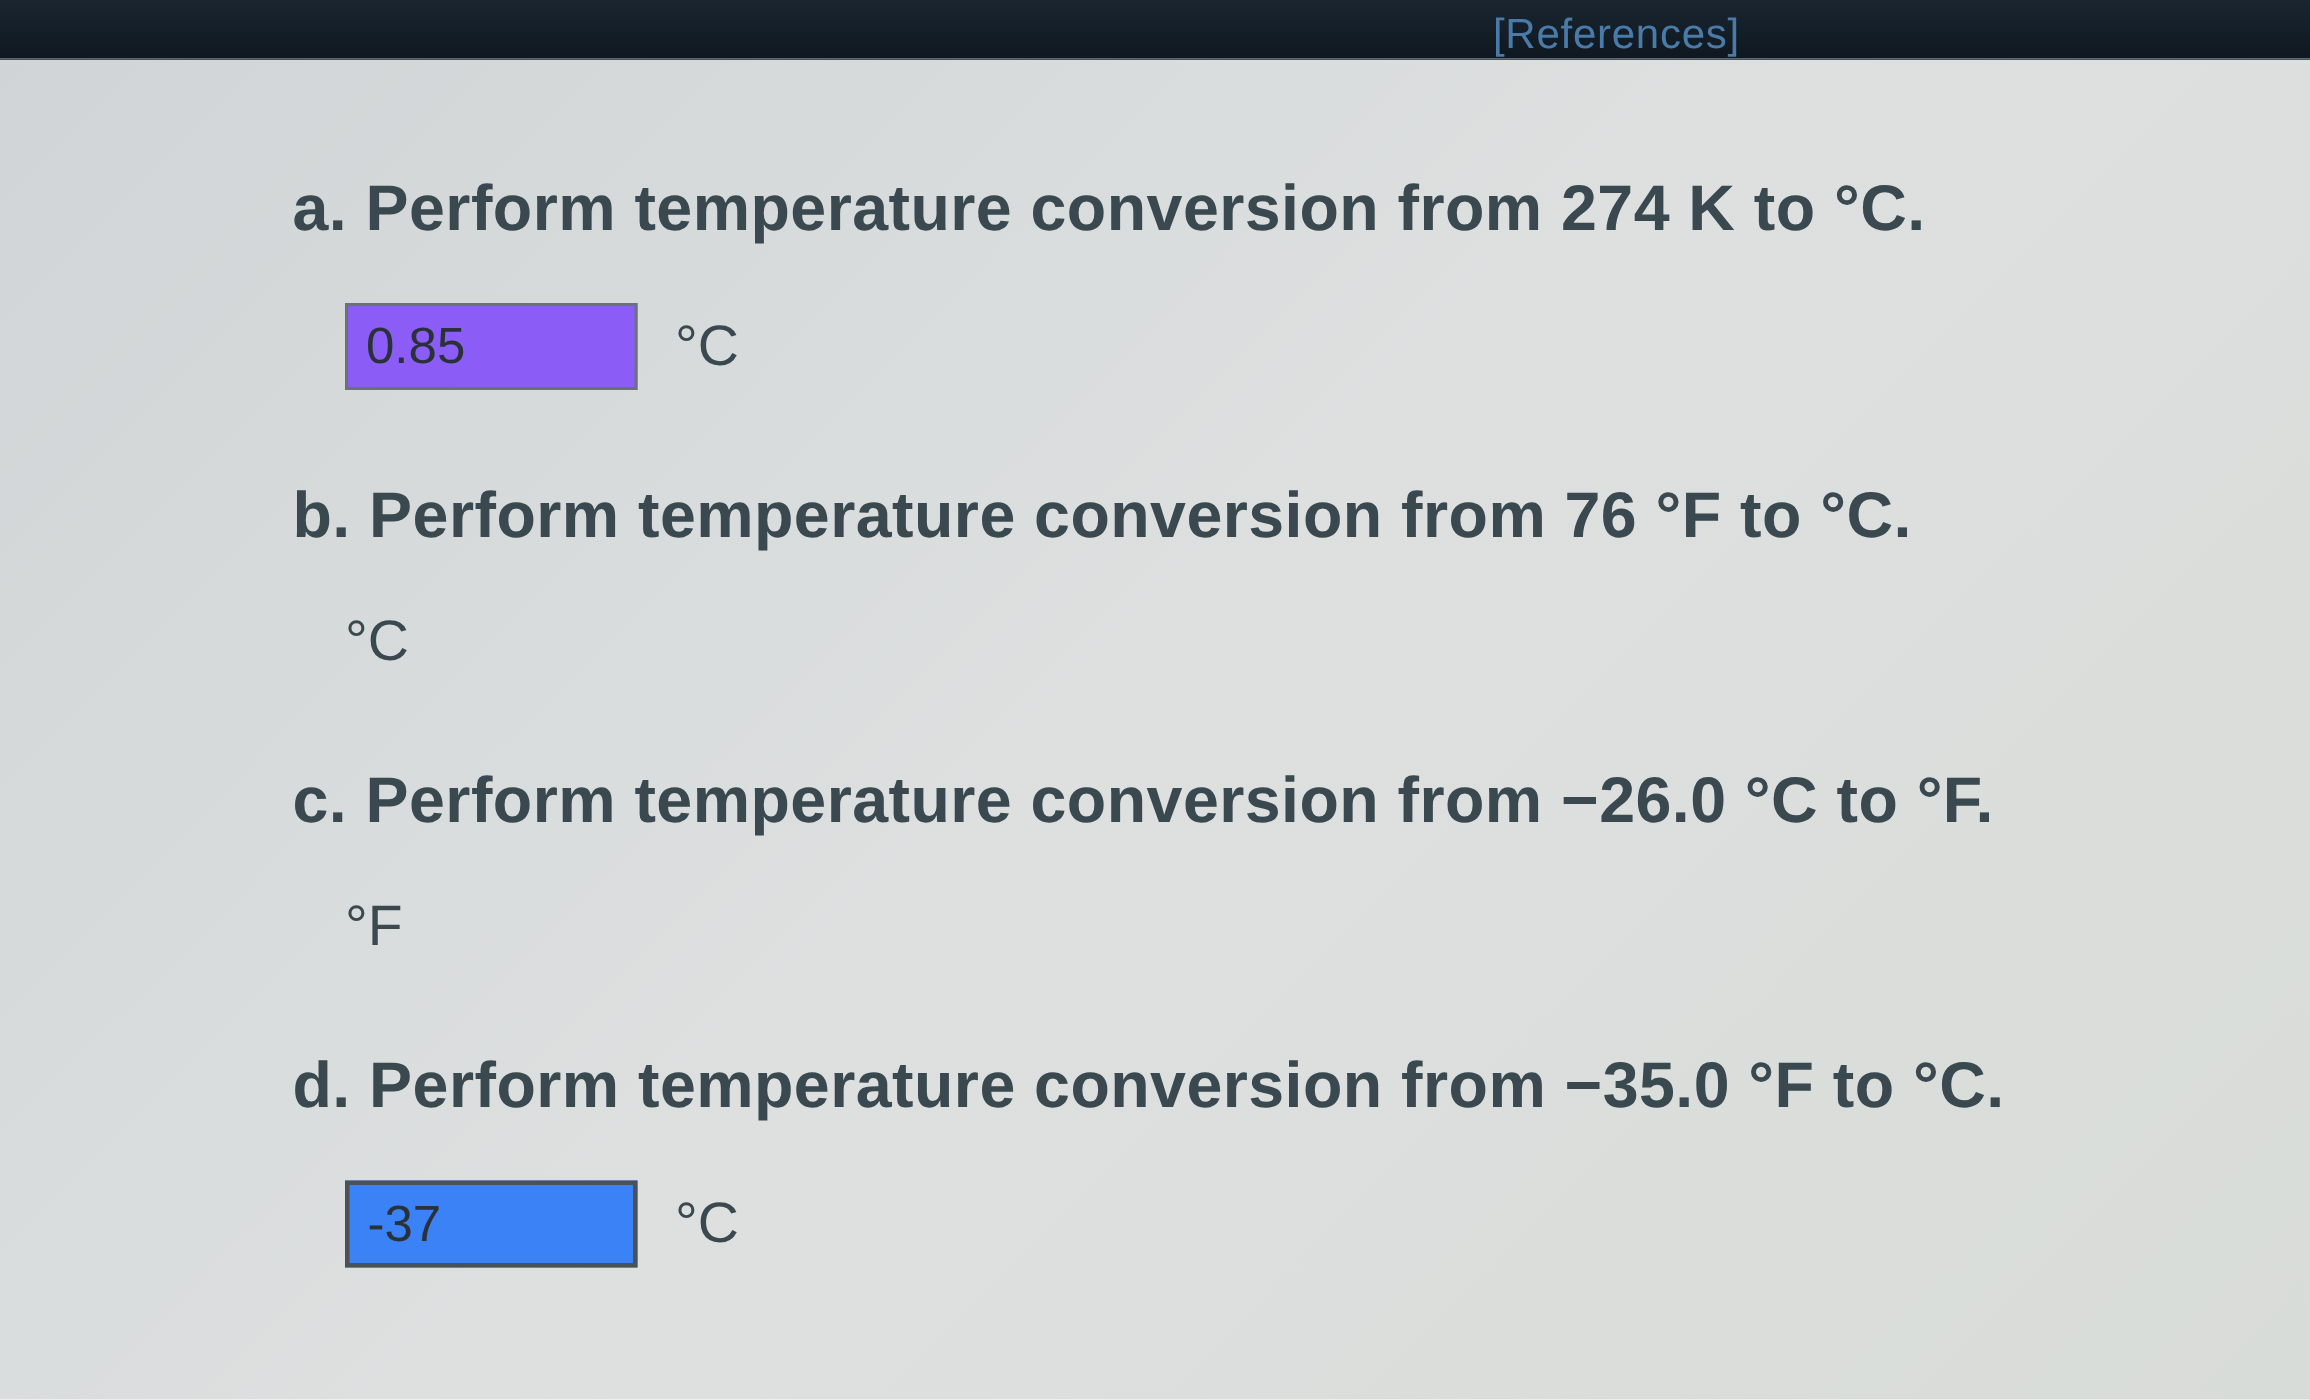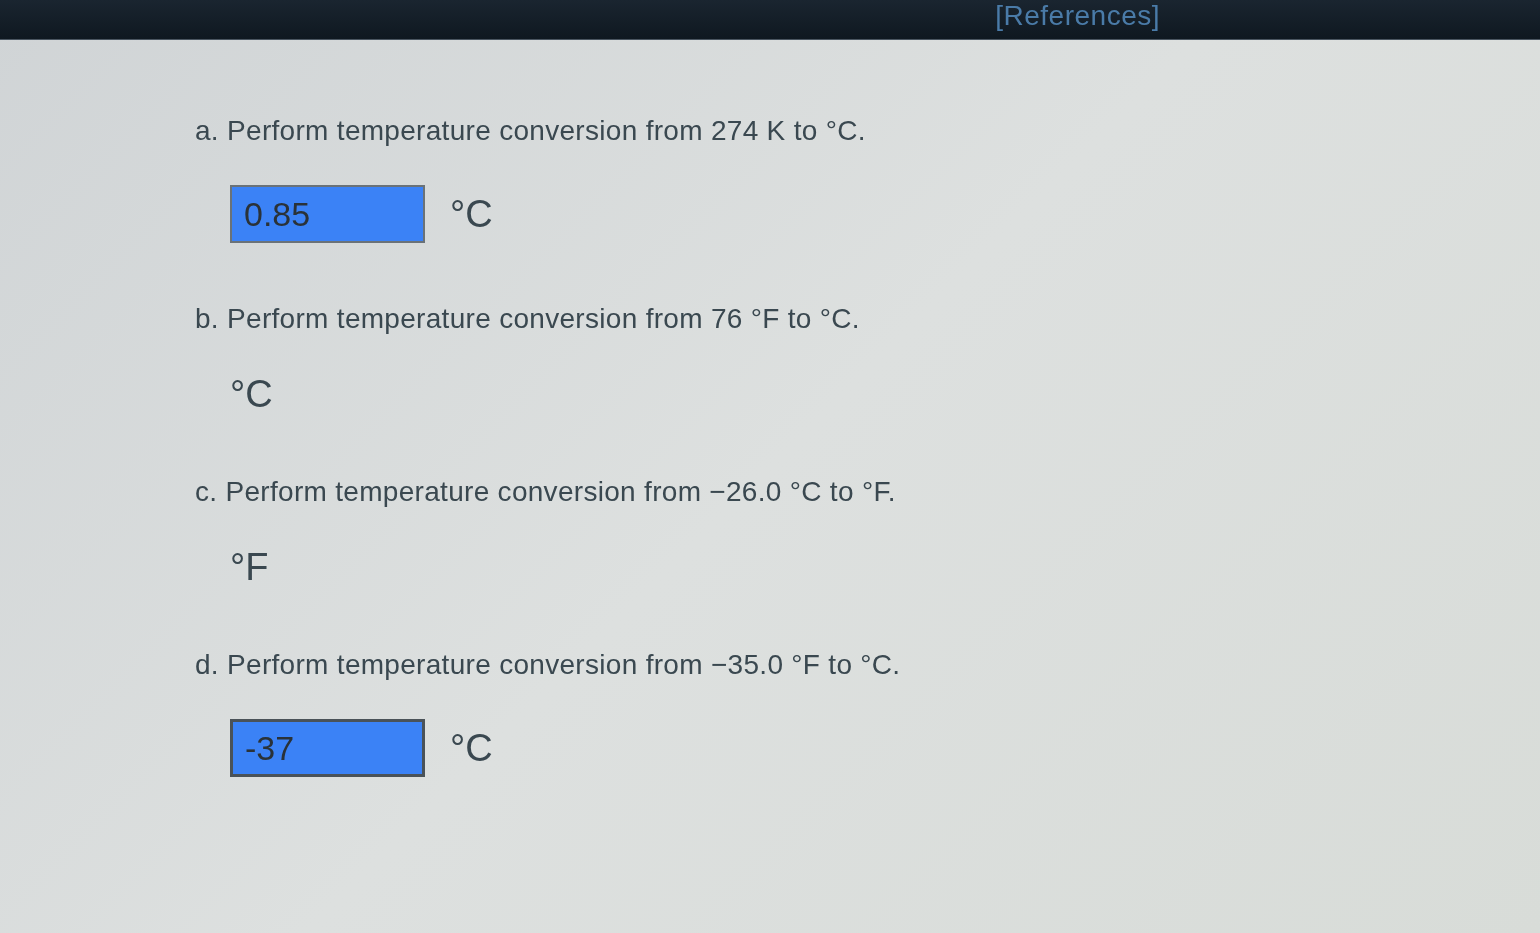--- a/index.html
+++ b/index.html
@@ -14,54 +14,54 @@
       font-family: Arial, Helvetica, sans-serif;
       overflow: hidden;
       position: relative;
     }
     .top-bar {
       width: 100%;
       height: 40px;
       background: linear-gradient(180deg, #1a2530 0%, #0f1820 100%);
       display: flex;
       justify-content: flex-end;
-      align-items: flex-start;
+      align-items: flex-end;
       padding-right: 380px;
       border-bottom: 1px solid #4a5560;
     }
     .references-link {
       color: #4a7ba8;
       font-size: 28px;
       cursor: pointer;
       letter-spacing: 0.5px;
     }
     .content {
       padding: 75px 0 0 195px;
     }
     .question-block {
       margin-bottom: 60px;
     }
     .question-text {
-      font-size: 28px;
+      font-size: 43px;
       color: #3a4850;
-      font-weight: 400;
+      font-weight: 700;
       margin-bottom: 38px;
       letter-spacing: 0.3px;
     }
     .answer-row {
       display: flex;
       align-items: center;
       gap: 25px;
       margin-left: 35px;
     }
     .answer-input {
       width: 195px;
       height: 58px;
       border: 2px solid #6a7278;
-      background: #3b82f6;
+      background: #8b5cf6;
       font-size: 34px;
       padding: 0 12px;
       color: #2a3238;
       font-family: Arial, Helvetica, sans-serif;
       outline: none;
     }
     .answer-input.selected {
       border: 3px solid #4a5258;
       background: #3b82f6;
     }

